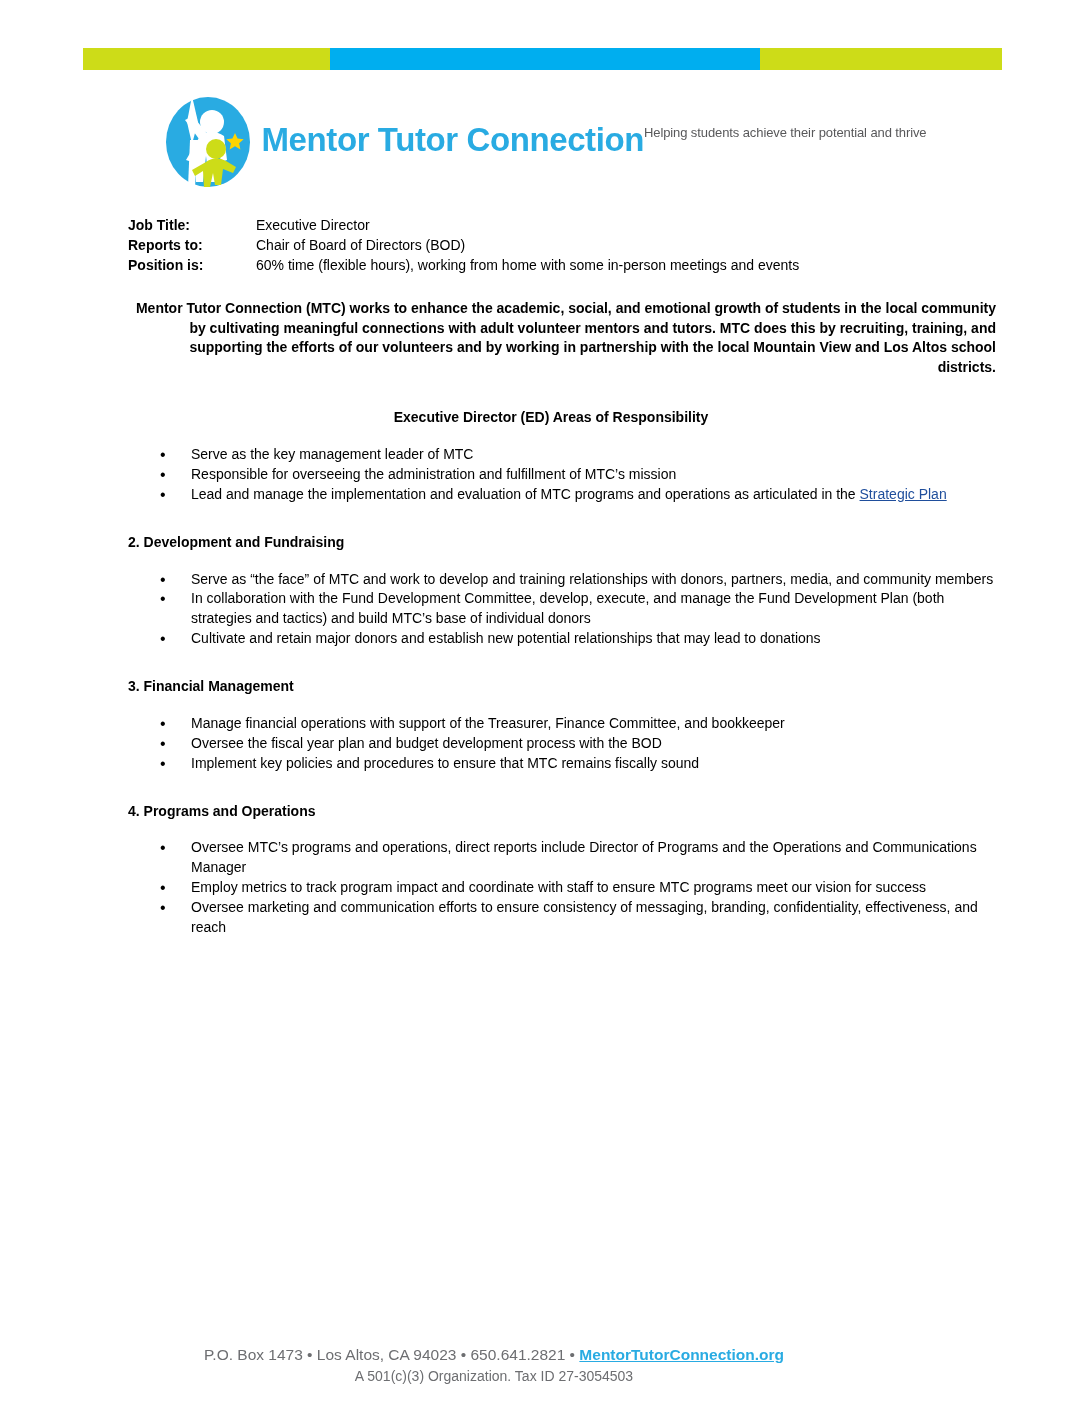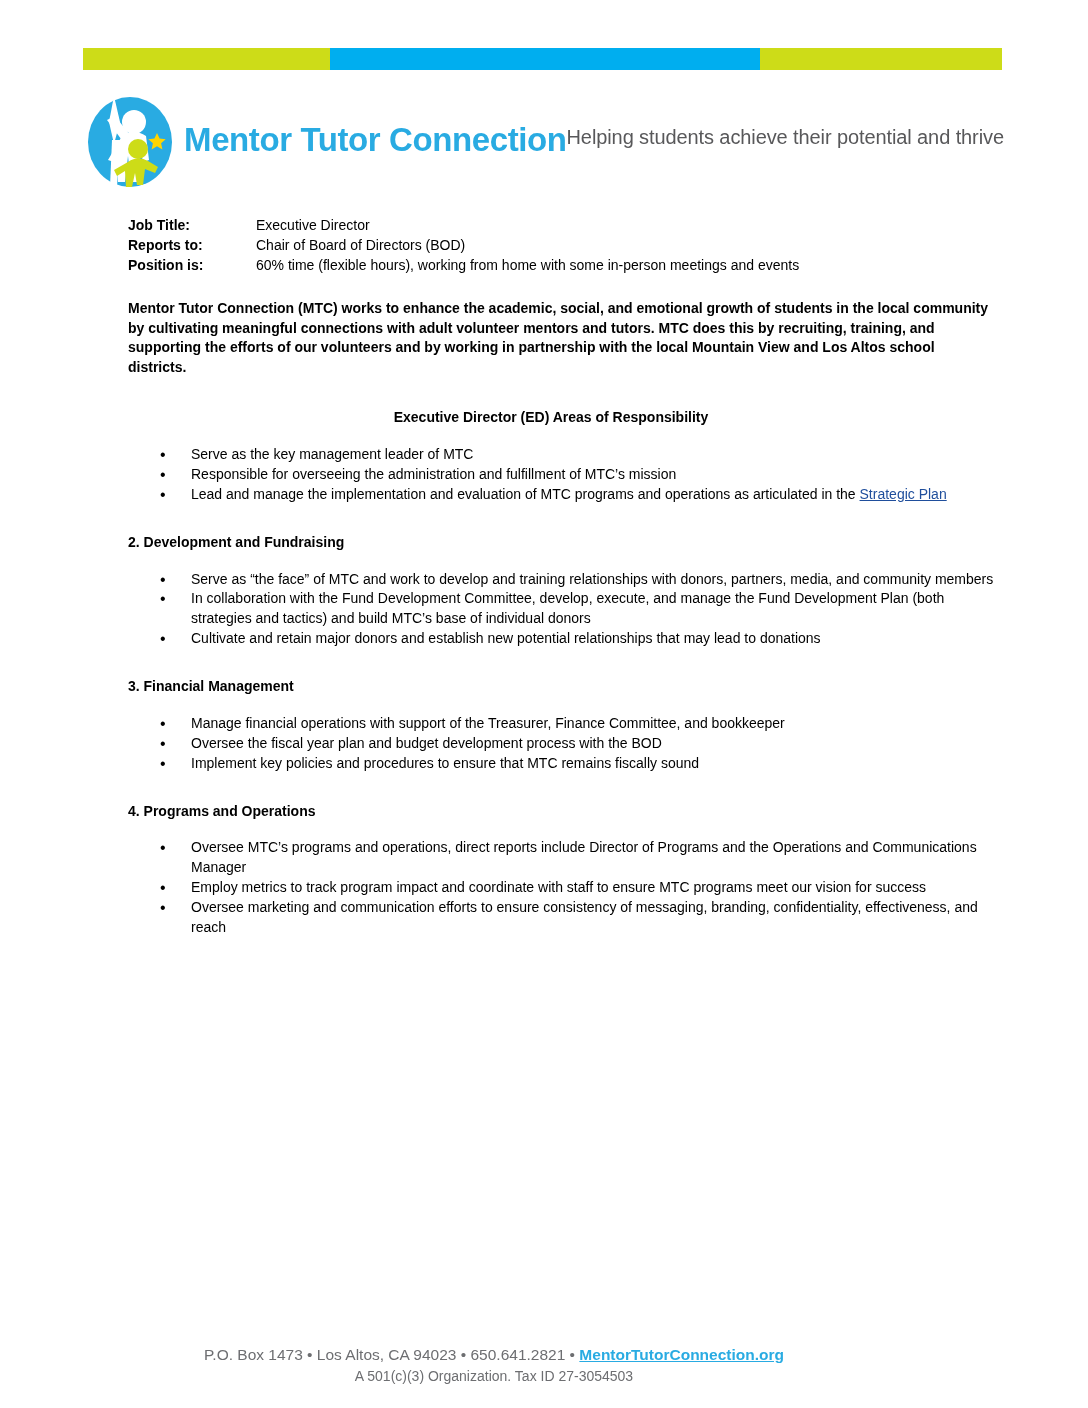--- a/index.html
+++ b/index.html
@@ -52,21 +52,21 @@
     flex-direction: row;
     justify-content: center;
   }
   .logo-title {
     font-size: 33px;
     font-weight: bold;
     letter-spacing: -0.4px;
     line-height: 1.05;
   }
   .logo-tagline {
-    font-size: 20px;
+    font-size: 13px;
     color: #58585a;
     line-height: 1.2;
     margin-top: 2px;
     letter-spacing: -0.1px;
   }
 
   
   .sheet {
     position: absolute;
     left: 128px;
@@ -86,20 +86,21 @@
     width: 128px;
     flex: 0 0 128px;
   }
   .meta-value { flex: 1; }
 
   .intro {
     margin-top: 23px;
     font-weight: bold;
     line-height: 1.42;
     width: 868px;
+    text-align: right;
   }
 
   .center-heading {
     margin-top: 30px;
     text-align: center;
     font-weight: bold;
     padding-right: 28px;
   }
 
   .section { margin-top: 0; }

